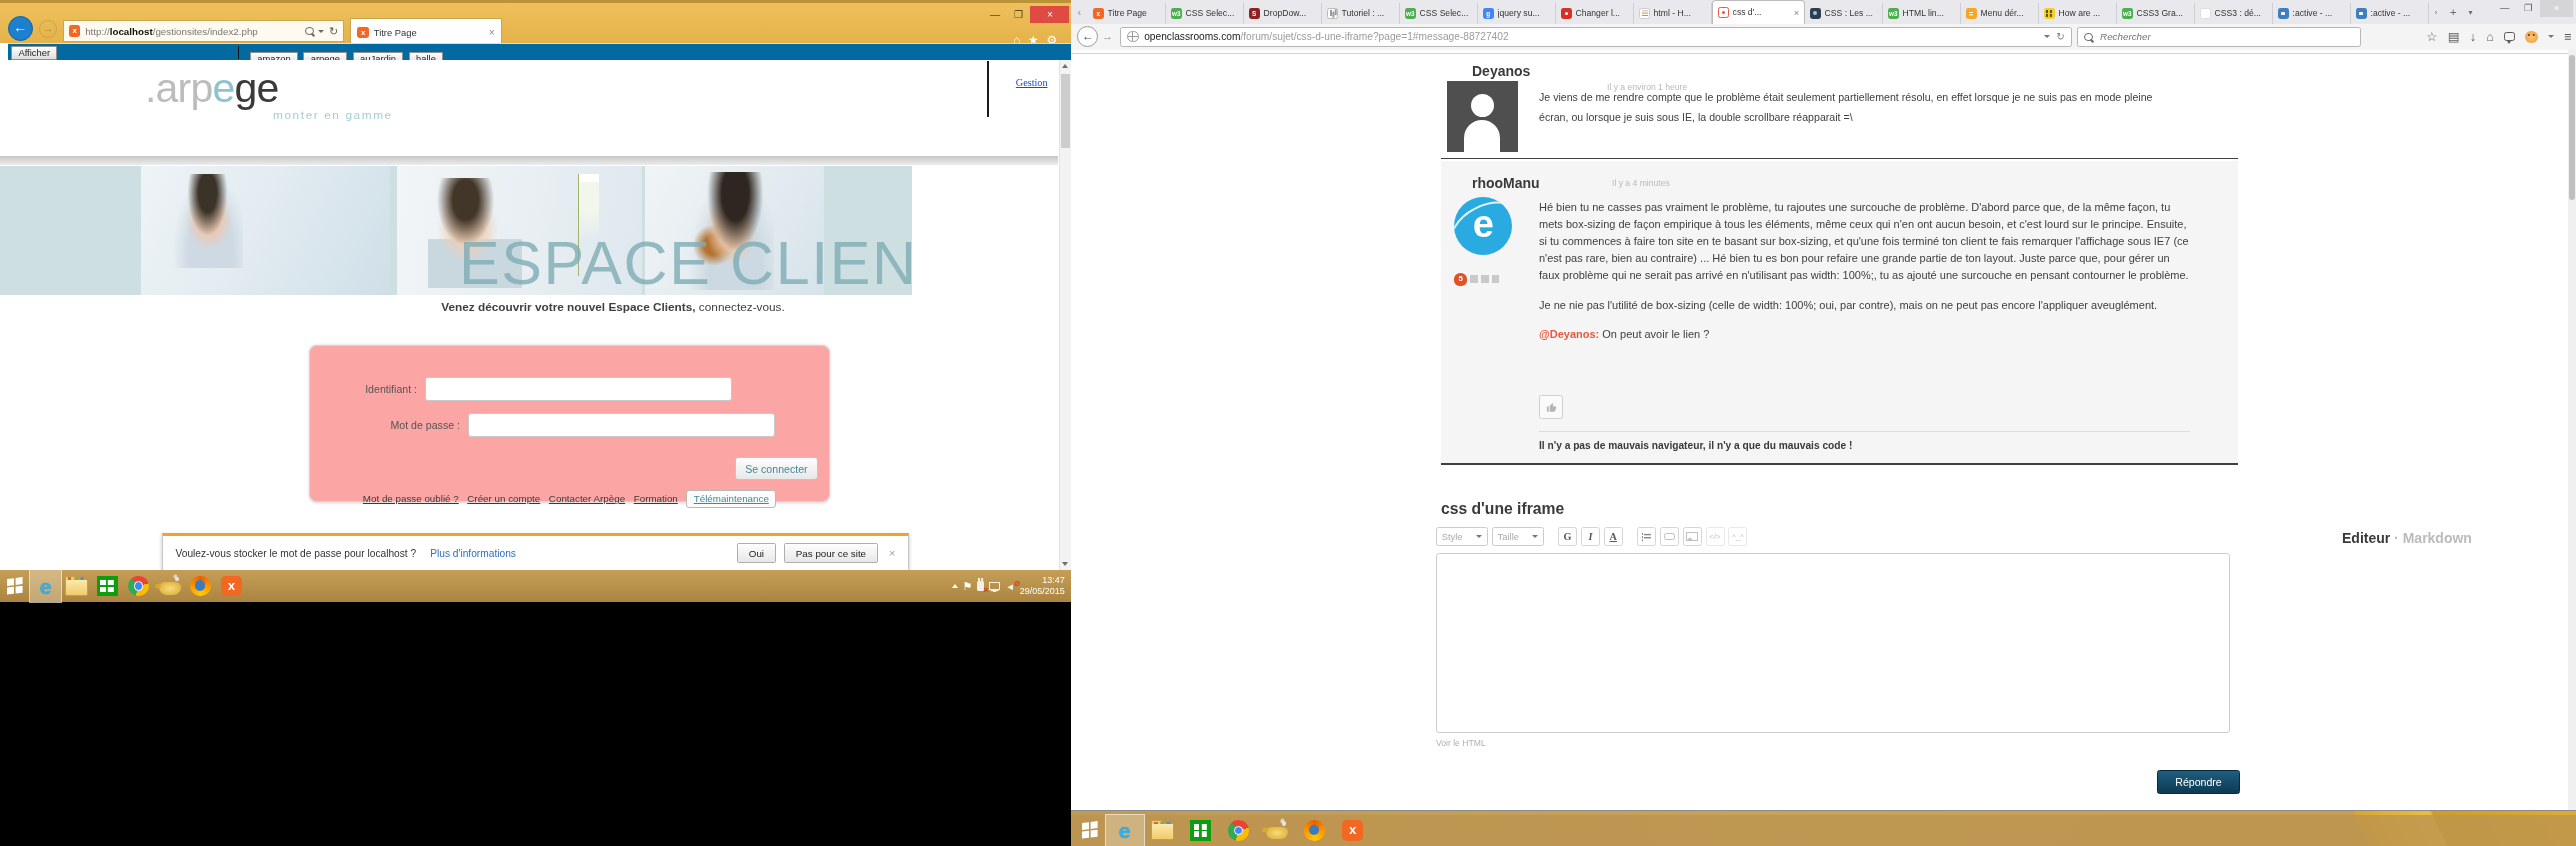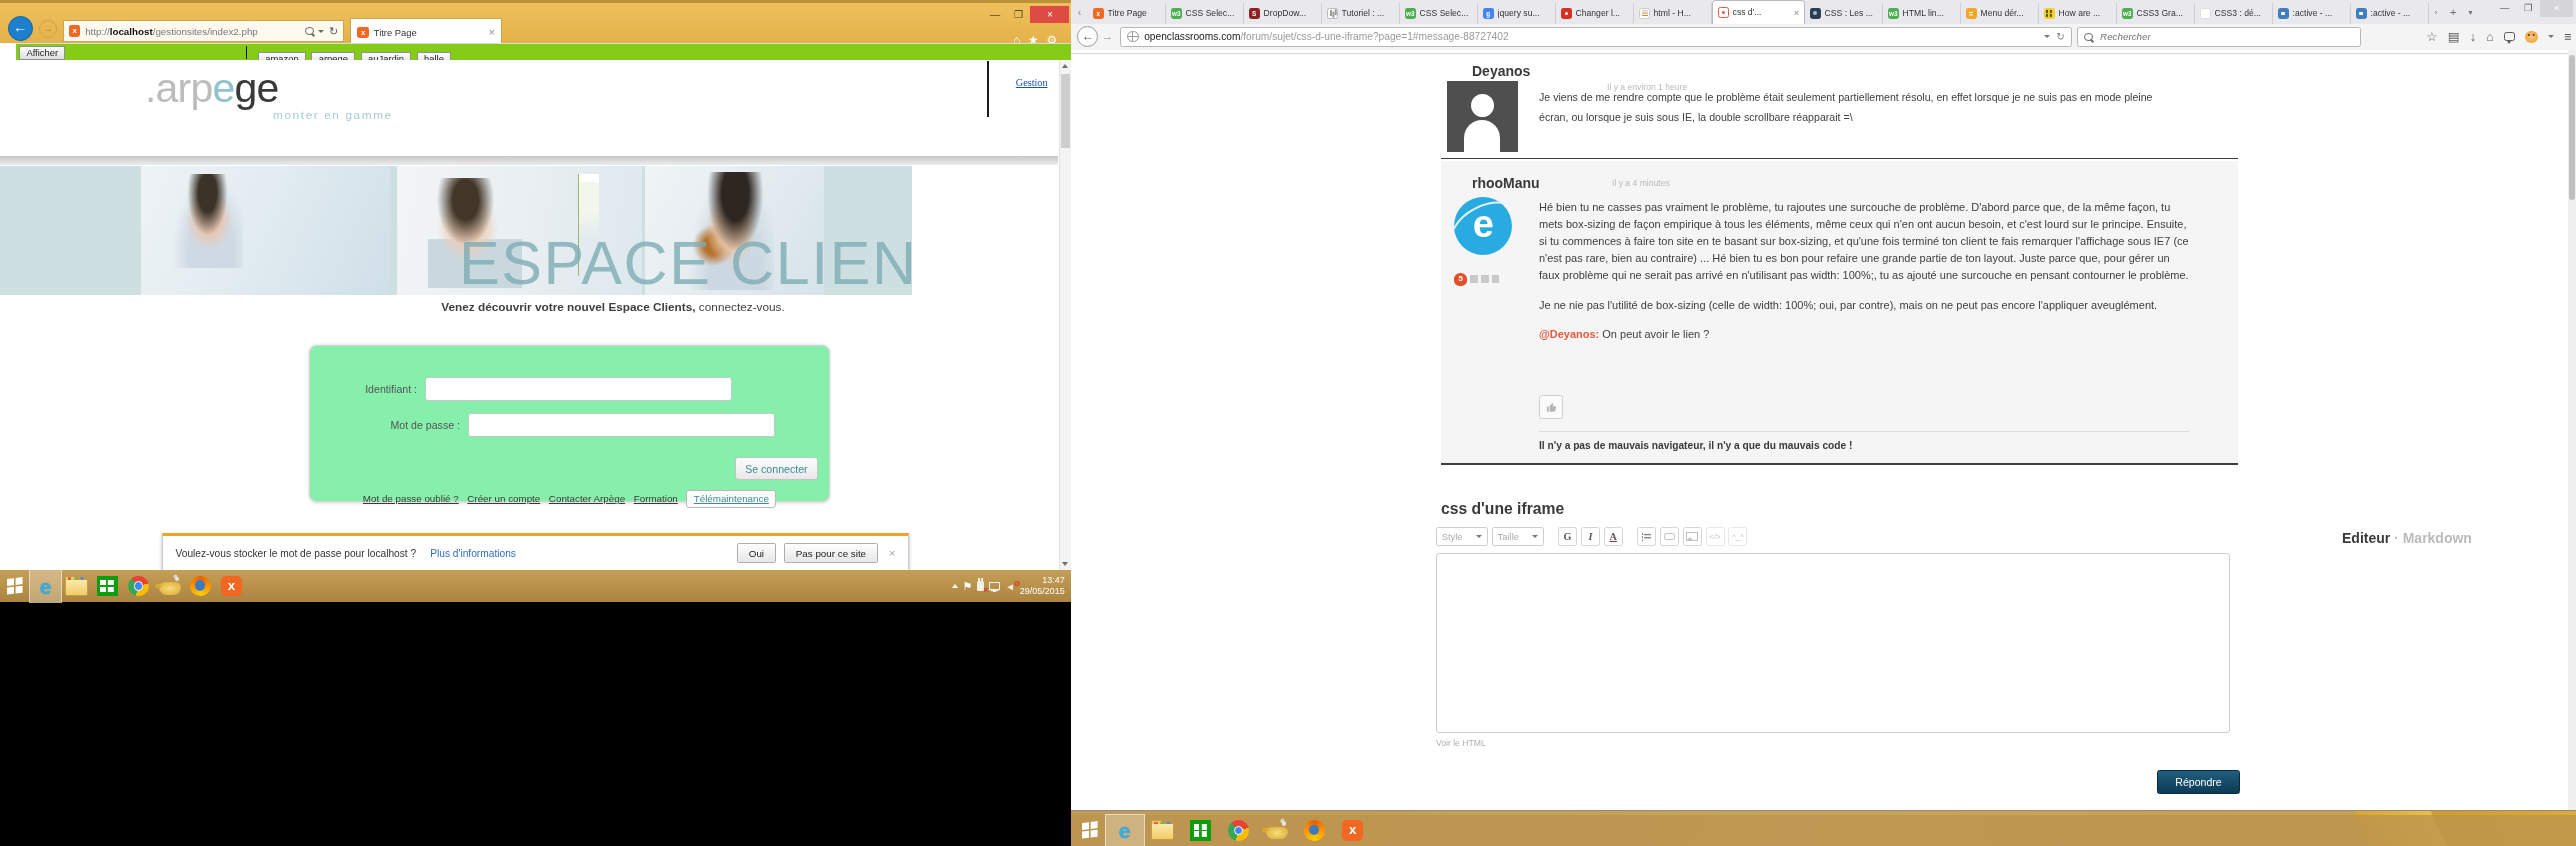--- a/index.html
+++ b/index.html
@@ -23,21 +23,21 @@
   .mag::after{content:"";position:absolute;width:1.6px;height:3.9px;background:#6a6a6a;left:5.5px;top:5.5px;transform:rotate(-45deg);}
   .caret-down{width:0;height:0;border-left:3.1px solid transparent;border-right:3.1px solid transparent;border-top:3.9px solid #6a6a6a;}
   .reload-glyph{font-size:11px;color:#555;}
   .ie-tab{left:350px;top:15px;width:152px;height:28px;background:#fff;border:0.8px solid #c9a54e;border-bottom:none;box-sizing:border-box;display:flex;align-items:center;padding:0 6.3px;font-size:9.4px;color:#333;}
   .ie-tab .tab-close-x{margin-left:auto;color:#8a8a8a;font-size:10.2px;}
   .tab-close-x::before{content:"×";}
   .ie-winbtns{right:1.6px;top:1.6px;display:flex;align-items:center;height:19px;}
   .wb{width:23.5px;height:17px;text-align:center;color:#5c4a1e;font-size:10.2px;line-height:17px;}
   .wb.close{width:39px;background:#dd4b43;color:#fff;}
   .ie-quick{right:14px;top:30px;display:flex;gap:7.8px;color:#fff;font-size:11.8px;}
-  .ie-favbar{left:16px;top:43px;width:1071px;height:17px;background:#84cc16;border-top:0.8px solid #dcdcdc;box-sizing:border-box;}
+  .ie-favbar{left:8px;top:43px;width:1071px;height:17px;background:#0369a1;border-top:0.8px solid #dcdcdc;box-sizing:border-box;}
   .btn3d{display:inline-block;background:linear-gradient(#fdfdfd,#dedede);border:0.8px solid #8f8f8f;font-size:9.4px;color:#222;padding:0.8px 6.3px;border-radius:0.8px;}
   .fav-show{left:3.1px;top:1.6px;position:absolute;}
   .fav-caret{left:230px;top:2.4px;width:1.2px;height:12.5px;background:#111;}
   .fav-links{left:242px;top:1.6px;position:absolute;display:flex;gap:5.5px;margin-top:6px;}
 
   .ie-page{left:0;top:60px;width:1071px;height:510px;background:#fff;overflow:hidden;}
   .ie-scroll{right:0;top:0;width:12.5px;height:510px;background:#f3f3f3;border-left:0.8px solid #e2e2e2;box-sizing:border-box;}
   .sc-arrow{width:0;height:0;border-left:3.9px solid transparent;border-right:3.9px solid transparent;margin:3.9px auto;}
   .sc-up{border-bottom:4.7px solid #6f6f6f;}
   .sc-dn{border-top:4.7px solid #6f6f6f;position:absolute;bottom:0;left:2.4px;}
@@ -52,21 +52,21 @@
   .photo{position:absolute;top:0;height:129px;}
   .ph1{left:141px;width:249px;background:linear-gradient(115deg,#eef3f6 0%,#e2ecf1 45%,#cfdfe8 100%);}
   .ph1::before{content:"";position:absolute;left:31px;top:7.8px;width:71px;height:94px;background:radial-gradient(ellipse at 50% 20%,#3b3228 0 18%,transparent 40%),radial-gradient(ellipse at 52% 48%,#e8c9b4 0 22%,transparent 45%),radial-gradient(ellipse at 55% 85%,#cfd9e4 0 40%,transparent 70%);}
   .ph2{left:397px;width:245px;background:linear-gradient(100deg,#f2f5f7 0%,#e8eef2 55%,#dde8ee 100%);}
   .ph2::before{content:"";position:absolute;left:31px;top:11.8px;width:94px;height:110px;background:radial-gradient(ellipse at 40% 20%,#423628 0 16%,transparent 36%),radial-gradient(ellipse at 42% 45%,#eccfb8 0 18%,transparent 40%),linear-gradient(180deg,transparent 55%,#c9d7de 56%);}
   .ph2::after{content:"";position:absolute;right:43px;top:7.8px;width:20.4px;height:102px;background:linear-gradient(#fff 0 8%,transparent 8%),radial-gradient(circle at 50% 8%,#f3f6ec 0 30%,transparent 60%);border-left:1.6px solid #9fb56a;}
   .ph3{left:645px;width:179px;background:linear-gradient(120deg,#f0f4f6 0%,#e4ecf0 50%,#d6e3ea 100%);}
   .ph3::before{content:"";position:absolute;left:43px;top:6.3px;width:86px;height:118px;background:radial-gradient(ellipse at 55% 18%,#2e2620 0 20%,transparent 42%),radial-gradient(ellipse at 50% 48%,#e9c6a8 0 20%,transparent 42%),radial-gradient(circle at 30% 62%,#b5722f 0 10%,transparent 22%),radial-gradient(ellipse at 55% 88%,#cdd9e2 0 40%,transparent 70%);}
   .banner-title{left:459px;bottom:-3.1px;font-size:61px;color:#7fadb5;opacity:.8;letter-spacing:1.6px;white-space:nowrap;}
   .intro{left:311px;top:240px;width:604px;text-align:center;font-size:11.8px;color:#3f3f3f;}
-  .login-card{left:309px;top:285px;width:521px;height:157px;background:#86efac;border:0.8px solid #d6d6d6;border-radius:7.8px;box-shadow:0 0.8px 3.1px rgba(0,0,0,.18);box-sizing:border-box;padding-left:8px;}
+  .login-card{left:309px;top:285px;width:521px;height:157px;background:#fca5a5;border:0.8px solid #d6d6d6;border-radius:7.8px;box-shadow:0 0.8px 3.1px rgba(0,0,0,.18);box-sizing:border-box;padding-left:8px;}
   .frow{position:absolute;left:0;width:100%;display:flex;align-items:center;}
   .frow label{width:107px;text-align:right;font-size:10.6px;color:#555;flex:0 0 auto;}
   .frow input{margin-left:7.8px;width:307px;height:24px;border:0.8px solid #c8c8c8;border-radius:3.1px;box-sizing:border-box;font-size:10.2px;padding:0 6.3px;}
   .btn-connect{position:absolute;right:11px;top:111px;color:#3d8a99;background:linear-gradient(#fdfdfd,#e8e8e8);border:0.8px solid #c3c3c3;border-radius:3.1px;font-size:10.6px;padding:4.7px 9.4px;}
   .card-links{position:absolute;left:0;top:144px;width:100%;text-align:center;font-size:9.8px;color:#3a3a3a;display:flex;justify-content:center;gap:8.6px;align-items:center;}
   .card-links .lnk{color:#3a3a3a;text-decoration:underline;white-space:nowrap;}
   .card-links .lnk.boxed{color:#3d8a99;border:0.8px solid #b9b9b9;border-radius:3.1px;background:#fbfbfb;padding:2.4px 6.3px;}
   .notify{left:162px;top:473px;width:747px;height:38px;background:#fff;border:0.8px solid #c9c9c9;border-top:3.9px solid #efa32a;box-shadow:0 1.6px 3.9px rgba(0,0,0,.25);box-sizing:border-box;display:flex;align-items:center;padding:0 12.5px;font-size:10.2px;color:#333;}
   .notify .more{color:#2d6fc2;margin-left:14px;}
   .notify .spacer{flex:1;}

